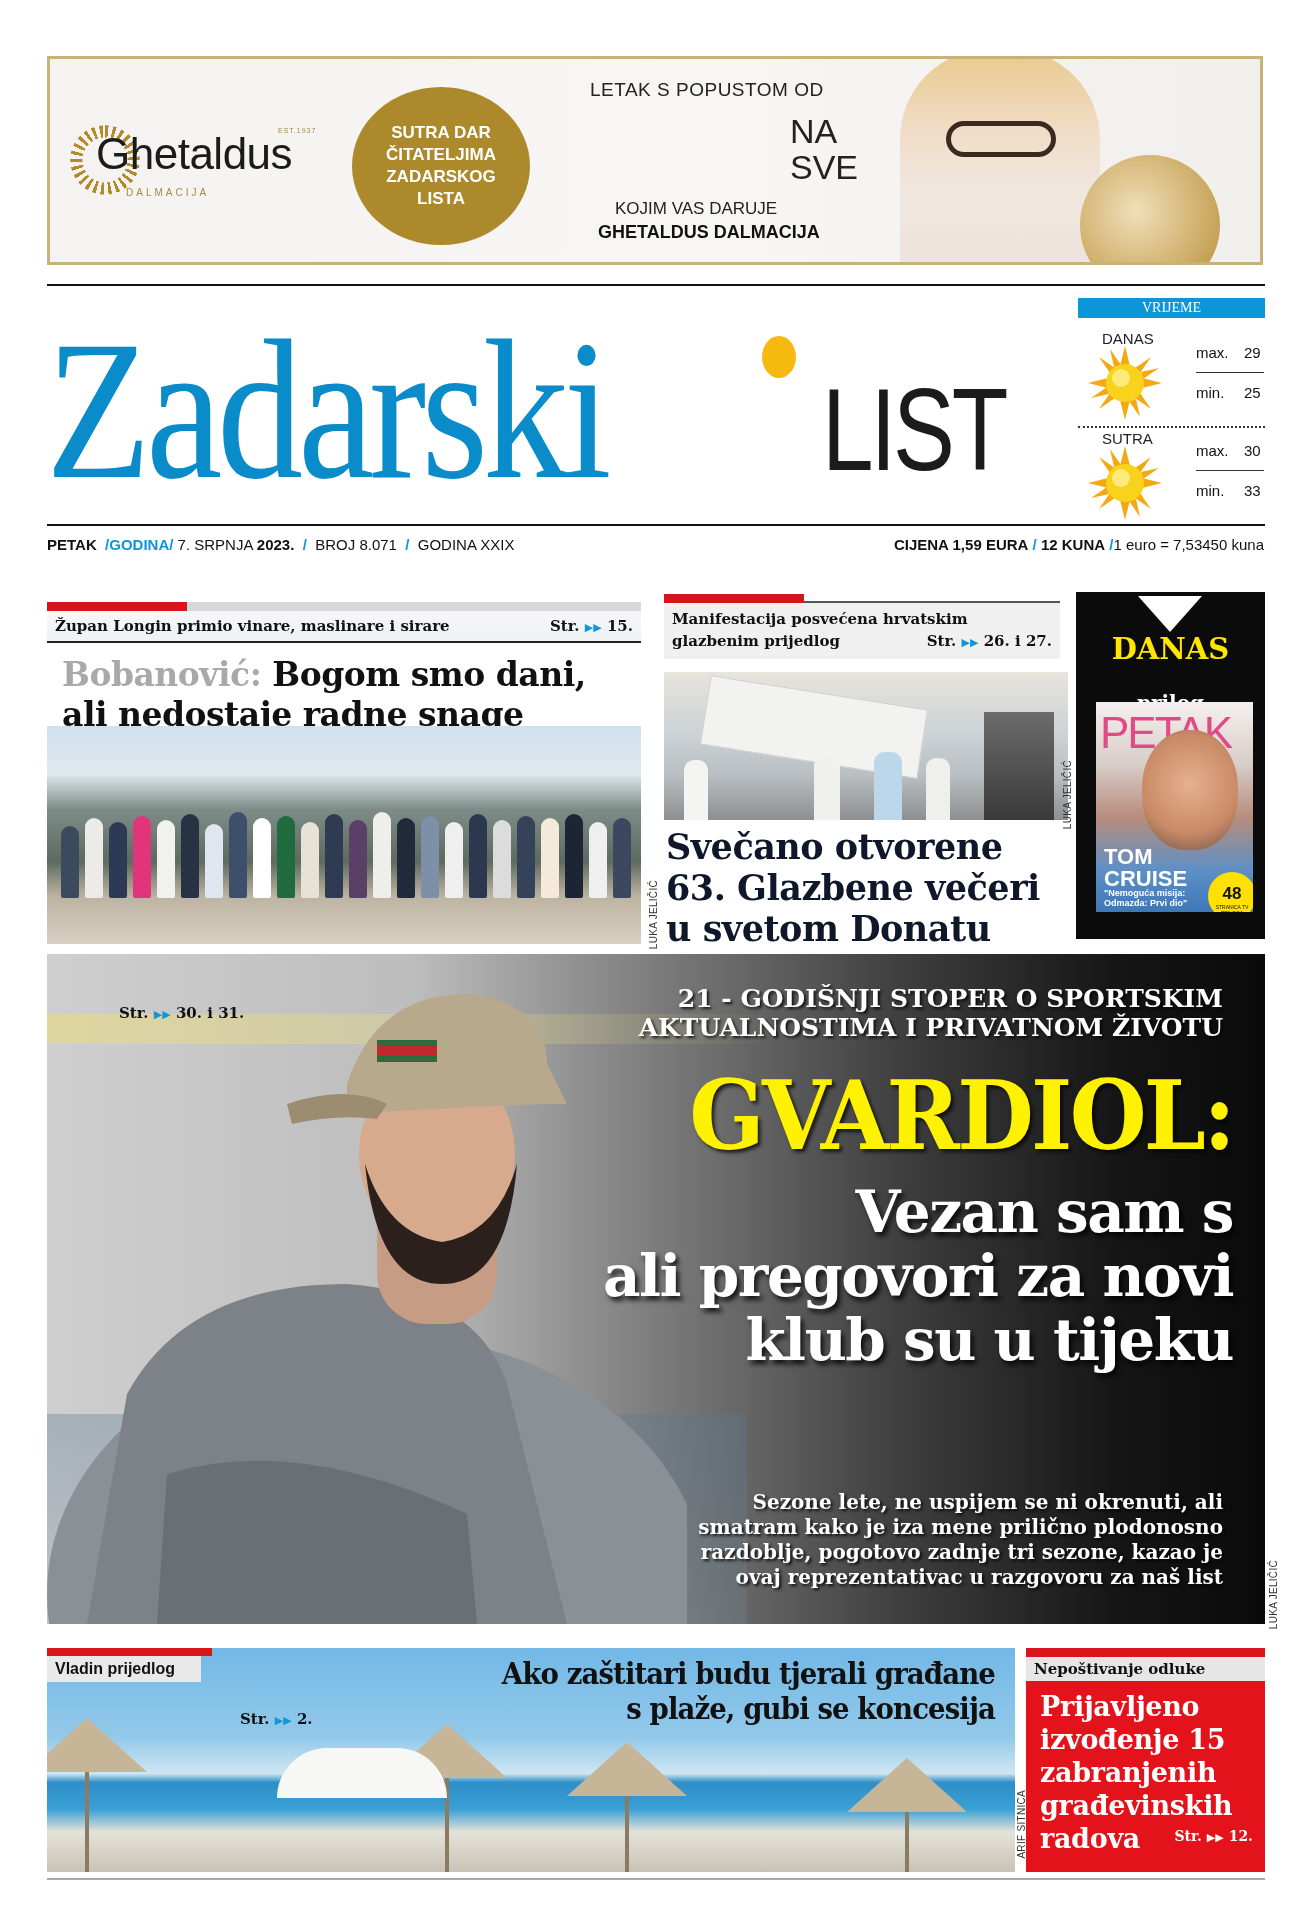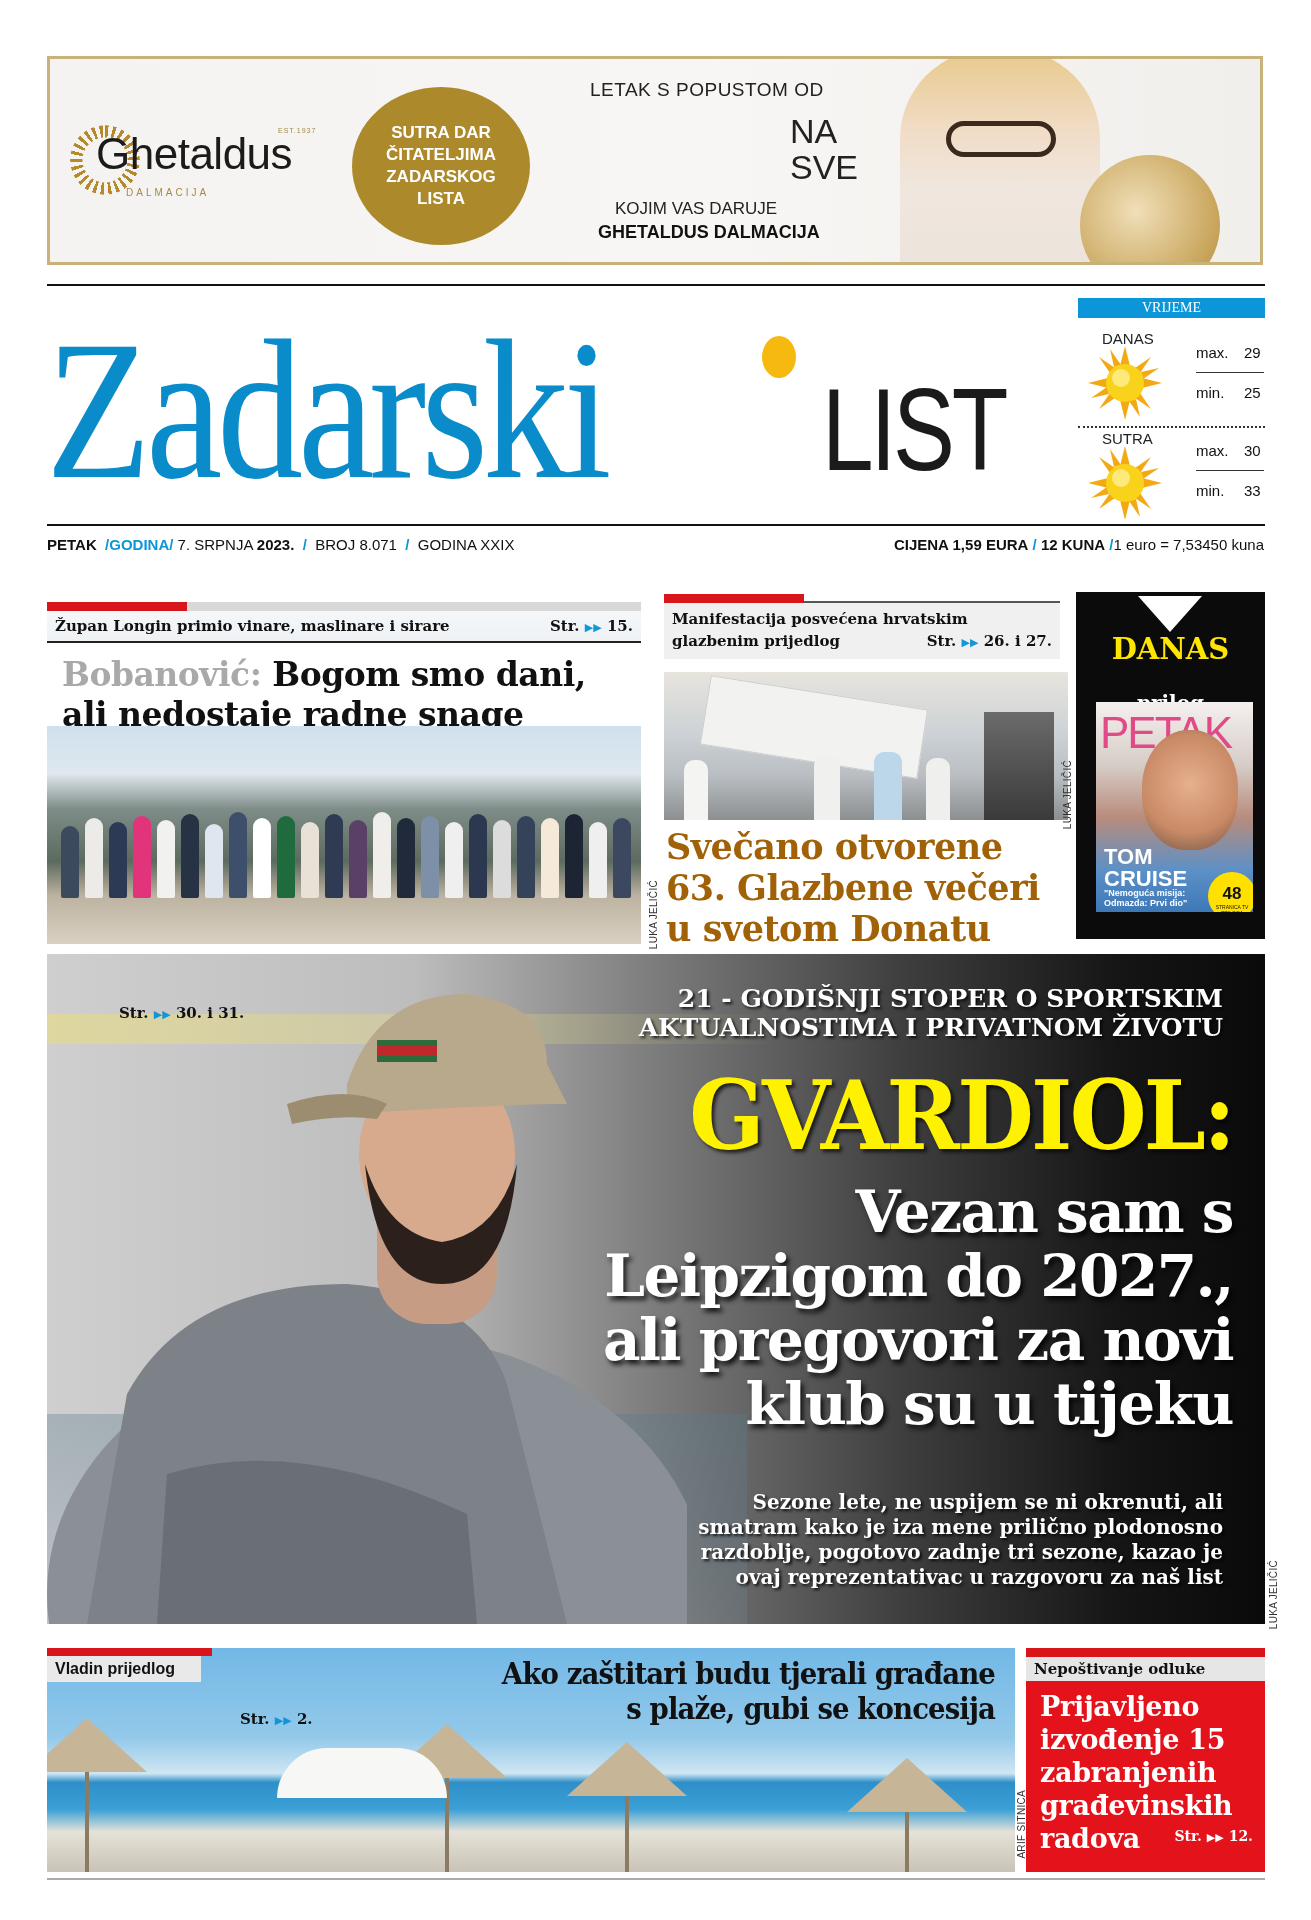--- a/index.html
+++ b/index.html
@@ -56,21 +56,21 @@
   
   .s1-photo { left: 47px; top: 726px; width: 594px; height: 218px; background:
       linear-gradient(180deg, #cfe1ee 0%, #dfe8ed 22%, #7f8d89 38%, #5c6a5f 62%, #bdb3a1 78%, #d8d0c2 100%); overflow: hidden; }
   .crowd { position: absolute; bottom: 46px; width: 18px; border-radius: 9px 9px 2px 2px; }
   .s1-head { left: 62px; top: 655px; font-family: "DejaVu Serif", serif; font-weight: bold; font-size: 33px; line-height: 40px; color: #111; letter-spacing: -0.5px; }
   .s1-head .grey { color: #a9a9a9; }
 
   
   .s2-photo { left: 664px; top: 672px; width: 404px; height: 148px; background: linear-gradient(180deg,#e8e4de 0%,#cdd3d6 40%,#b9bec2 70%,#8c8f90 100%); overflow: hidden; }
   .s2-banner { left: 40px; top: 20px; width: 220px; height: 70px; background: #f2f2f0; transform: rotate(9deg); border: 1px solid #ccc; }
-  .s2-head { left: 666px; top: 826px; font-family: "DejaVu Serif", serif; font-weight: bold; font-size: 35px; line-height: 41px; color: #a16207; letter-spacing: -0.5px; }
+  .s2-head { left: 666px; top: 826px; font-family: "DejaVu Serif", serif; font-weight: bold; font-size: 35px; line-height: 41px; color: #0f172a; letter-spacing: -0.5px; }
 
   .credit { font-size: 10px; color: #333; writing-mode: vertical-rl; transform: rotate(180deg); white-space: nowrap; letter-spacing: 0.3px; }
 
   
   .prilog { left: 1076px; top: 592px; width: 189px; height: 347px; background: #0b0b0b; }
   .prilog-tri { left: 62px; top: 4px; width: 0; height: 0; border-left: 32px solid transparent; border-right: 32px solid transparent; border-top: 36px solid #fff; }
   .prilog-danas { left: 0; top: 40px; width: 189px; text-align: center; font-family: "DejaVu Serif", serif; font-weight: bold; font-size: 29px; color: #ffe600; }
   .prilog-label { left: 0; top: 74px; width: 189px; text-align: center; font-family: "DejaVu Serif", serif; font-weight: bold; font-size: 20px; color: #fff; margin-top: 25px; }
   .mag { left: 20px; top: 110px; width: 157px; height: 210px; background: linear-gradient(180deg,#f5f0ef 0%,#d6cdc7 30%,#b88c7c 55%,#5d90c6 80%,#3d78b8 100%); overflow: hidden; }
   .mag-title { left: 4px; top: 6px; font-size: 44px; color: #e04b87; font-weight: normal; letter-spacing: -2px; }
@@ -331,21 +331,20 @@
   <div class="abs str feat-str">
     <span>Str.</span> <span class="arr">▶▶</span> <span>30. i 31.</span>
   </div>
   <div class="abs feat-kicker">
     <div>21 - GODIŠNJI STOPER O SPORTSKIM</div>
     <div>AKTUALNOSTIMA I PRIVATNOM ŽIVOTU</div>
   </div>
   <div class="abs feat-name">GVARDIOL:</div>
   <div class="abs feat-head">
     <div>Vezan sam s</div>
-    <div>Leipzigom do 2027.,</div>
     <div>ali pregovori za novi</div>
     <div>klub su u tijeku</div>
   </div>
   <div class="abs feat-lead">
     <div>Sezone lete, ne uspijem se ni okrenuti, ali</div>
     <div>smatram kako je iza mene prilično plodonosno</div>
     <div>razdoblje, pogotovo zadnje tri sezone, kazao je</div>
     <div>ovaj reprezentativac u razgovoru za naš list</div>
   </div>
 </div>

